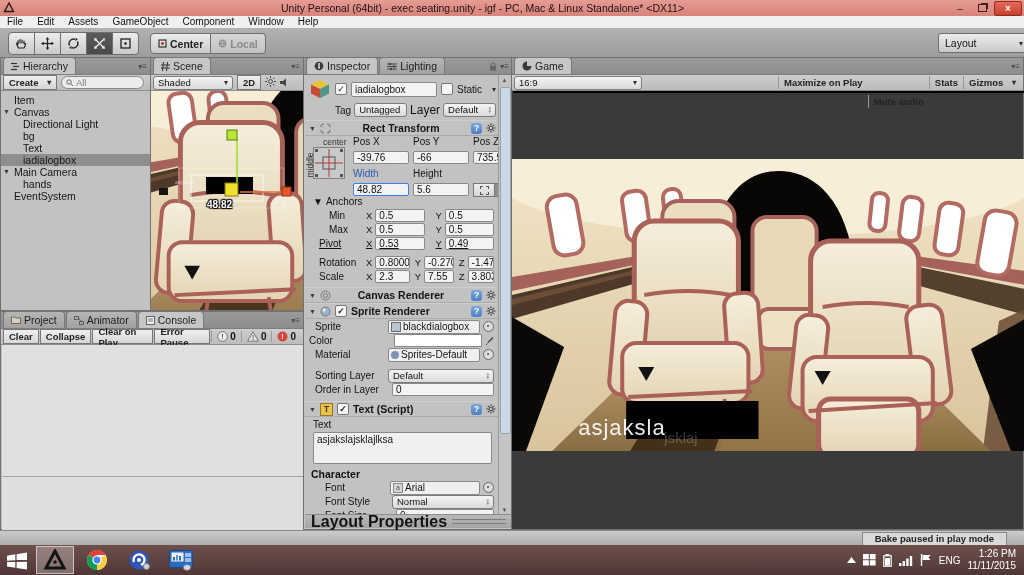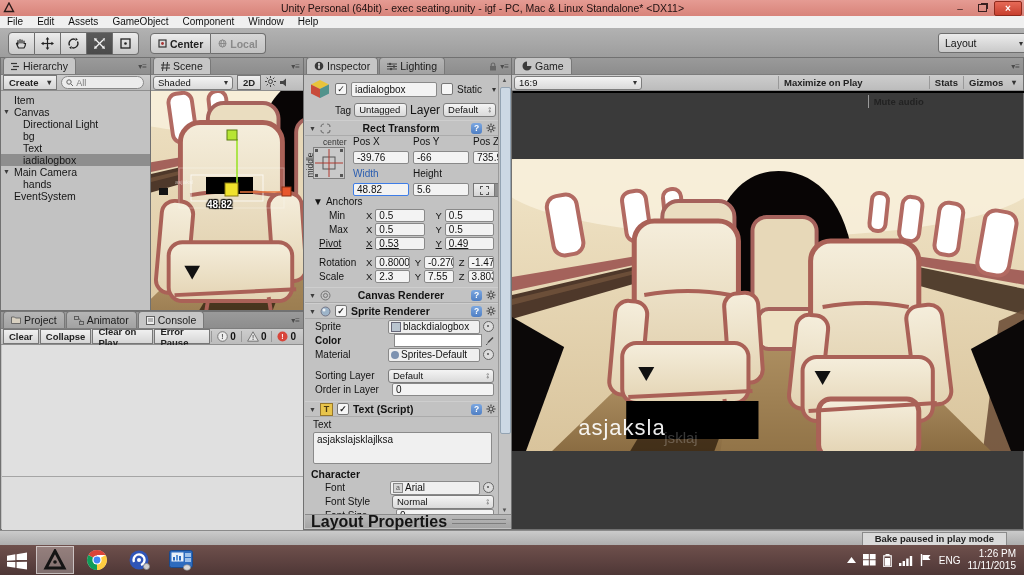--- a/index.html
+++ b/index.html
@@ -672,21 +672,21 @@
           </svg>
       </div>
       <div class="irow" style="margin-left:10px;">
         <span class="ilabel" style="flex:1;">Sprite</span>
         <div class="objfield" style="width:86px;">
           <span style="width:8px;height:8px;background:#b9c4cf;border:1px solid #667;flex:0 0 auto;"></span>
           <span>blackdialogbox</span>
         </div>
         <span class="picker"></span>
       </div>
-      <div class="irow" style="margin-left:10px;font-weight:bold;">
+      <div class="irow" style="margin-left:4px;">
         <span class="ilabel" style="flex:1;">Color</span>
         <div style="width:86px;height:11px;background:#fff;border:1px solid #888;"></div>
         <svg width="9" height="10" viewBox="0 0 9 10">
             <path d="M7.5,1 L8.5,2 L4,6.5 L2.5,7 L3,5.5 Z" fill="#444"></path>
             <line x1="2.5" y1="7.5" x2="1.2" y2="9" stroke="#444" stroke-width="1"></line>
           </svg>
       </div>
       <div class="irow" style="margin-left:10px;">
         <span class="ilabel" style="flex:1;">Material</span>
         <div class="objfield" style="width:86px;">

